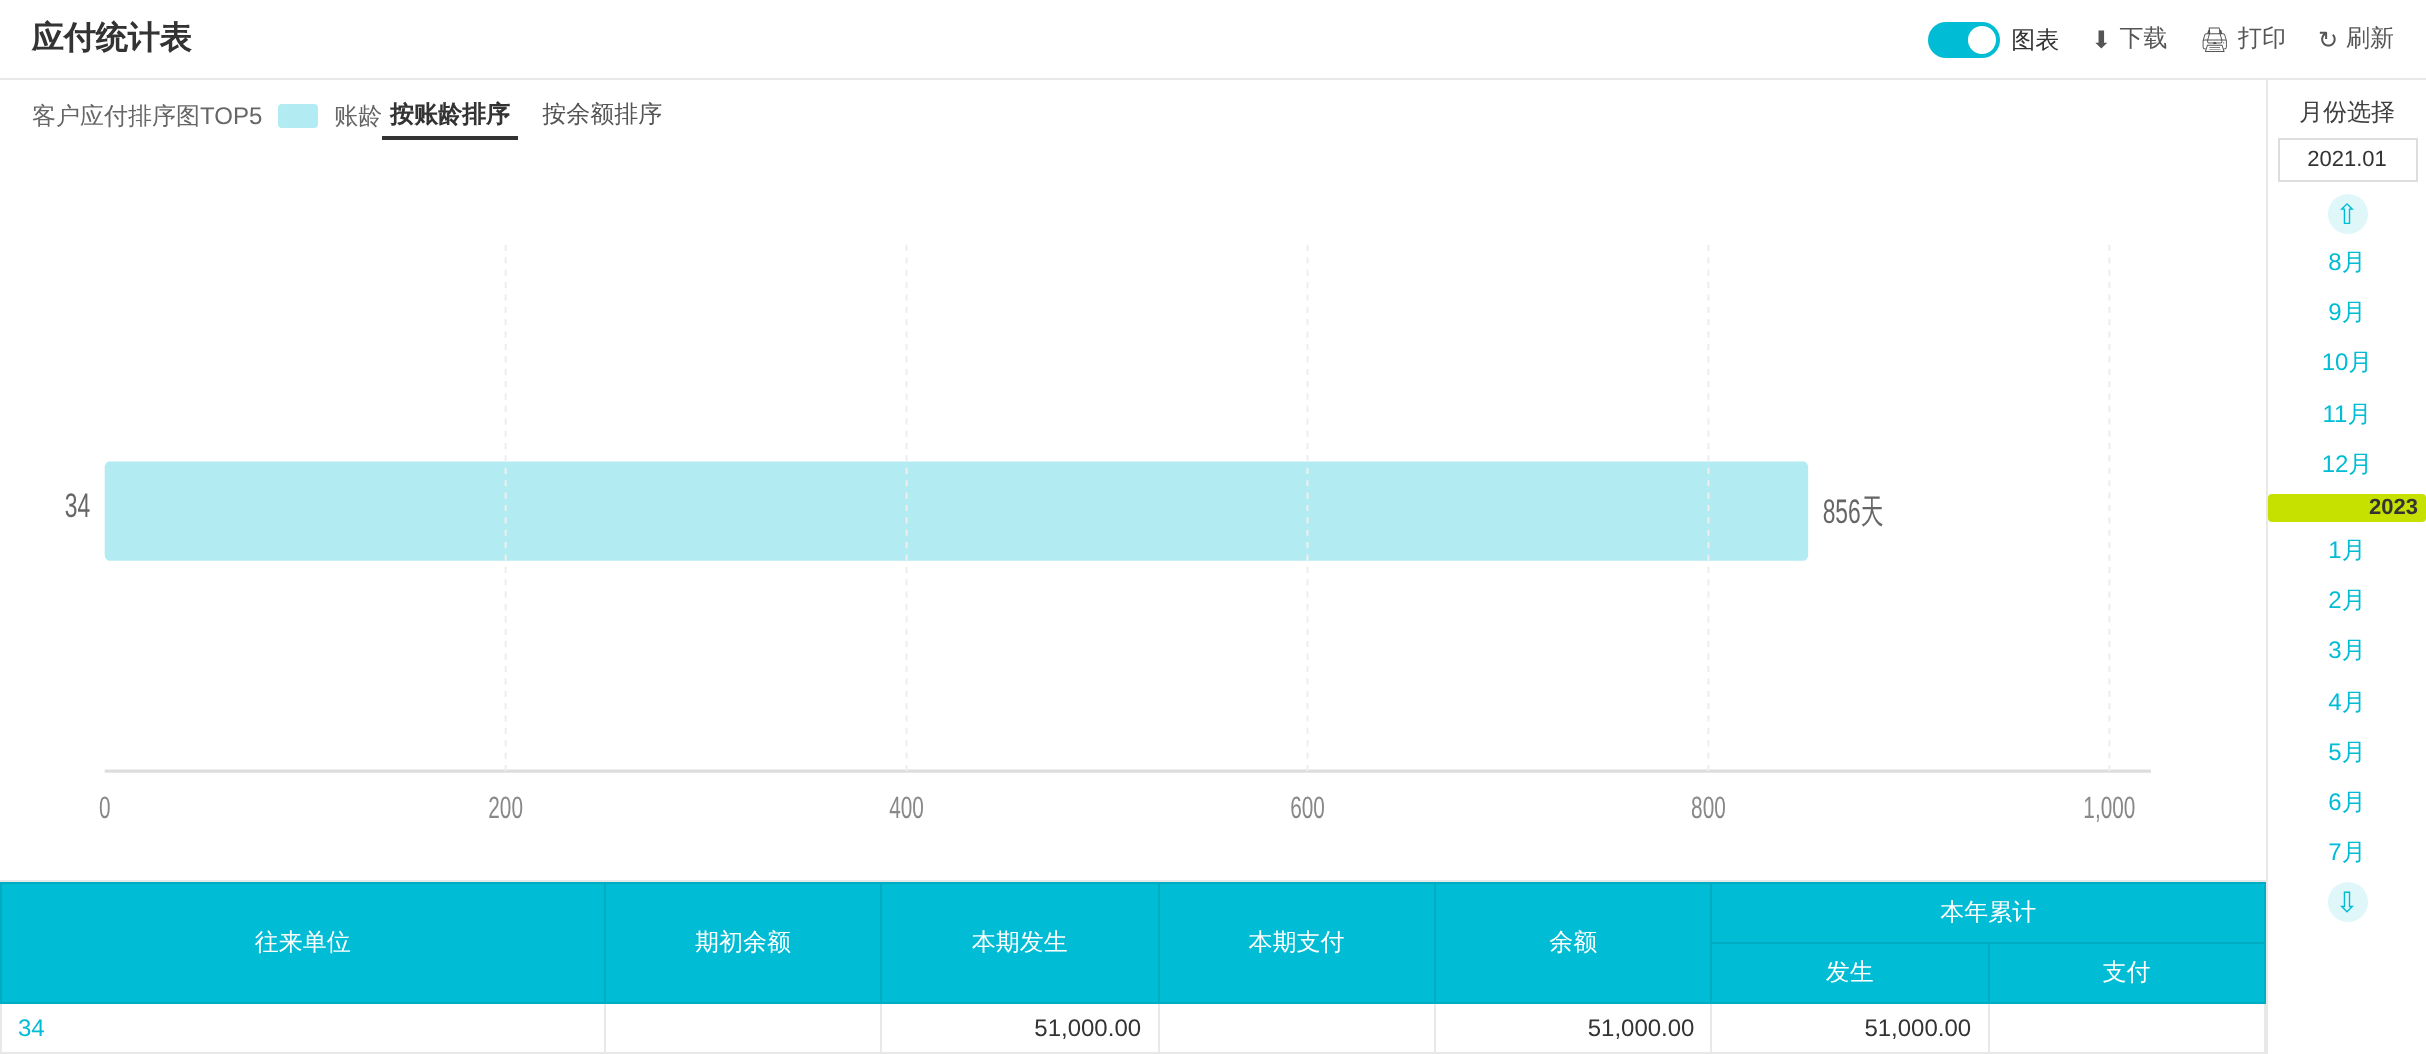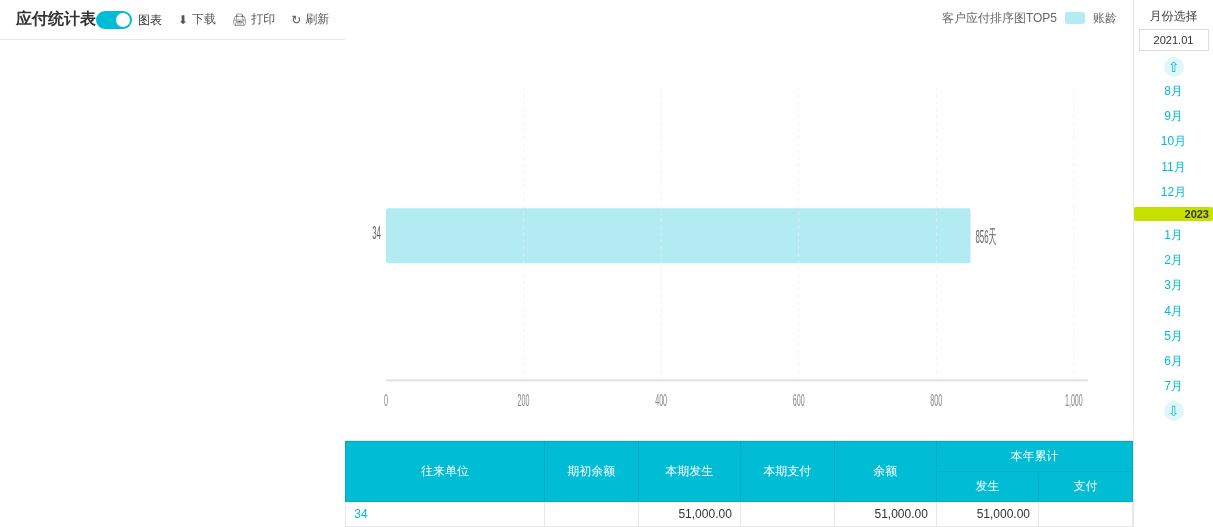--- a/index.html
+++ b/index.html
@@ -1,36 +1,36 @@
 <!DOCTYPE html>
 <html><head>
   <meta charset="utf-8">
   <style>
     * { box-sizing: border-box; margin: 0; padding: 0; }
     body { font-family: 'Microsoft YaHei', Arial, sans-serif; font-size: 12px; background: #f5f5f5; color: #333; }
 
-    .app-container { width: 1213px; height: 527px; display: flex; background: #fff; overflow: hidden; }
+    .app-container { width: 1213px; height: 527px; display: flex; flex-direction: column; background: #fff; overflow: hidden; }
 
     
     .header { display: flex; align-items: center; justify-content: space-between; padding: 8px 16px; background: #fff; border-bottom: 1px solid #e8e8e8; height: 40px; }
     .header-title { font-size: 16px; font-weight: bold; color: #333; }
     .header-actions { display: flex; align-items: center; gap: 16px; }
     .toggle-wrap { display: flex; align-items: flex-end; gap: 6px; }
     .toggle { width: 36px; height: 18px; background: #00bcd4; border-radius: 9px; position: relative; cursor: pointer; }
     .toggle::after { content: ''; width: 14px; height: 14px; background: #fff; border-radius: 50%; position: absolute; top: 2px; right: 2px; }
     .action-btn { display: flex; align-items: center; gap: 4px; color: #555; cursor: pointer; font-size: 12px; }
 
     
     .main { display: flex; flex: 1; overflow: hidden; }
 
     
     .chart-section { flex: 1; display: flex; flex-direction: column; overflow: hidden; }
 
     
-    .chart-header { display: flex; align-items: center; justify-content: flex-end; padding: 8px 16px; height: 36px; }
+    .chart-header { display: flex; align-items: center; justify-content: flex-start; padding: 8px 16px; height: 36px; }
     .chart-legend { display: flex; align-items: center; gap: 8px; font-size: 12px; color: #666; }
     .legend-box { width: 20px; height: 12px; background: #b2ebf2; border-radius: 2px; }
     .chart-sort { display: flex; gap: 8px; }
     .sort-btn { font-size: 12px; color: #555; cursor: pointer; padding: 2px 4px; border-bottom: 2px solid transparent; }
     .sort-btn.active { color: #333; border-bottom: 2px solid #333; font-weight: bold; }
 
     
     .chart-area { flex: 1; padding: 0 16px 8px 16px; position: relative; min-height: 0; }
     .chart-svg { width: 100%; height: 100%; }
 
@@ -79,20 +79,24 @@
 
   <div class="main">
 
     <div class="chart-section">
 
       <div class="chart-header">
         <div class="chart-legend">
           <span>客户应付排序图TOP5</span>
           <div class="legend-box"></div>
           <span>账龄</span>
+        </div>
+        <div class="chart-sort">
+          <span class="sort-btn active">按账龄排序</span>
+          <span class="sort-btn">按余额排序</span>
         </div>
       </div>
 
       <div class="chart-area">
         <svg class="chart-svg" viewBox="0 0 1060 230" preserveAspectRatio="none">
 
           <text x="28" y="118" font-size="11" fill="#666" text-anchor="end">34</text>
 
           <rect x="35" y="100" width="820" height="32" fill="#b2ebf2" rx="2"></rect>
 

